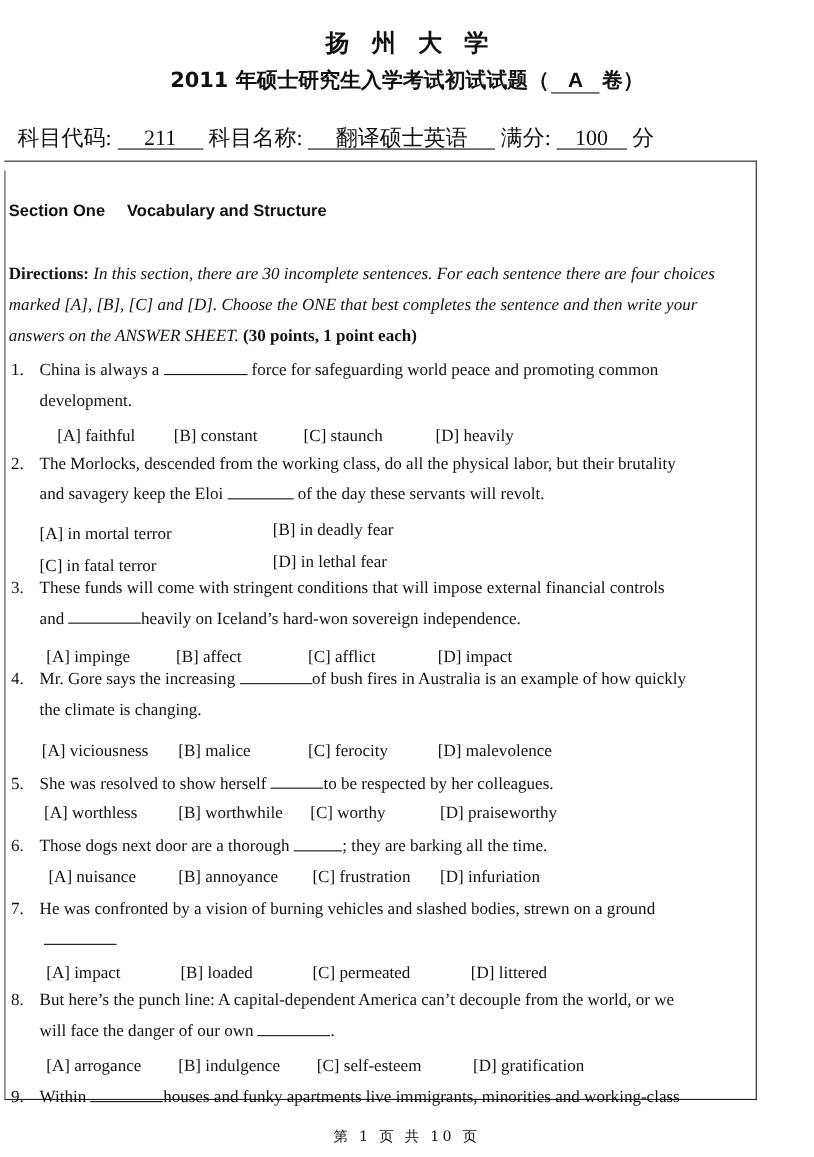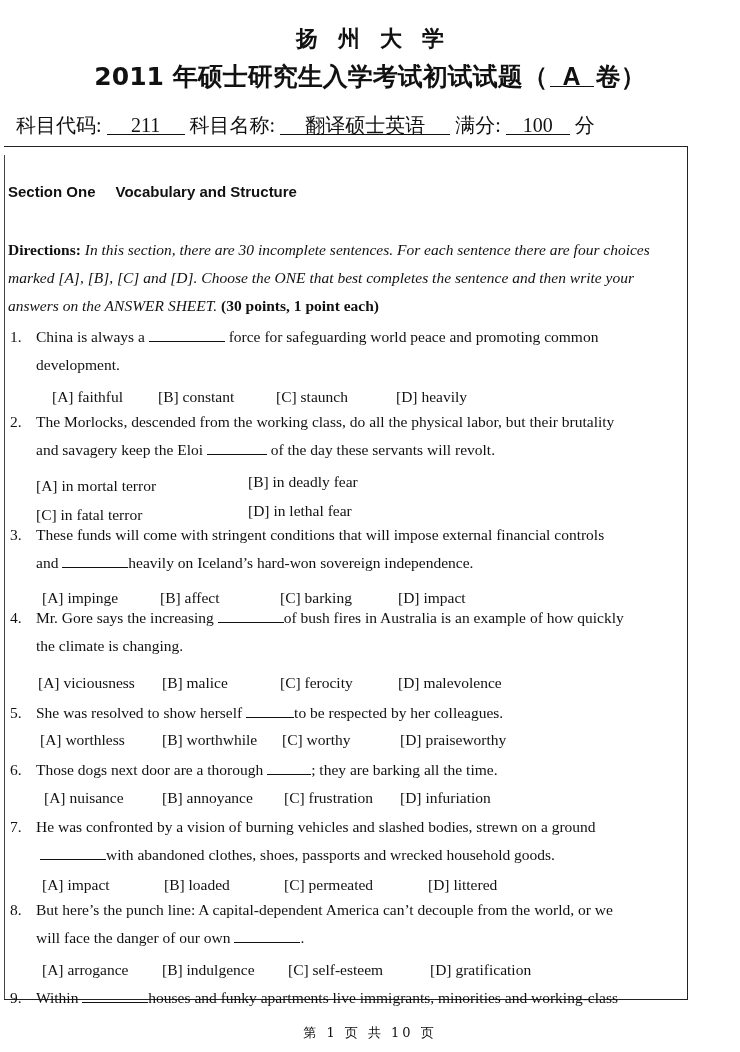--- a/index.html
+++ b/index.html
@@ -7,21 +7,21 @@
     width: 740px; height: 1052px; background: #ffffff; position: relative;
     overflow: hidden; color: #111; font-family: "Liberation Serif", "DejaVu Serif", serif;
   }
   .univ {
     position: absolute; top: 24px; left: 0; width: 740px; text-align: center;
     font-family: "DejaVu Sans", sans-serif; font-weight: bold; font-size: 22px; letter-spacing: 20px;
     padding-left: 20px; box-sizing: border-box;
   }
   .exam-title {
     position: absolute; top: 60px; left: 0; width: 740px; text-align: center;
-    font-family: "DejaVu Sans", sans-serif; font-weight: bold; font-size: 25px;
+    font-family: "DejaVu Sans", sans-serif; font-weight: bold; font-size: 19px;
   }
   .exam-title .blank-a {
     display: inline-block; min-width: 44px; border-bottom: 1.5px solid #111; text-align: center;
     font-family: "Liberation Sans", sans-serif; margin: 0 2px; line-height: 20px;
   }
   .meta-line {
     position: absolute; top: 112px; left: 16px; font-family: Liberation Serif, serif; font-size: 20px;
     white-space: nowrap;
   }
   .meta-line .u {
@@ -114,21 +114,21 @@
   <span class="opt" style="left:212px;top:-4px;">[D] in lethal fear</span>
 </div>
 
 <div class="q" style="top:521px;">
   <span class="num">3.</span><span>These funds will come with stringent conditions that will impose external financial controls</span><br>
   <span class="cont">and</span> <span class="blank" style="width:66px;"></span><span>heavily on Iceland’s hard-won sovereign independence.</span>
 </div>
 <div class="opts" style="top:589px;">
   <span class="opt" style="left:6px;">[A] impinge</span>
   <span class="opt" style="left:124px;">[B] affect</span>
-  <span class="opt" style="left:244px;">[C] barking</span>
+  <span class="opt" style="left:244px;">[C] afflict</span>
   <span class="opt" style="left:362px;">[D] impact</span>
 </div>
 
 <div class="q" style="top:604px;">
   <span class="num">4.</span><span>Mr. Gore says the increasing</span> <span class="blank" style="width:66px;"></span><span>of bush fires in Australia is an example of how quickly</span><br>
   <span class="cont">the climate is changing.</span>
 </div>
 <div class="opts" style="top:674px;">
   <span class="opt" style="left:2px;">[A] viciousness</span>
   <span class="opt" style="left:126px;">[B] malice</span>
@@ -151,21 +151,21 @@
 </div>
 <div class="opts" style="top:789px;">
   <span class="opt" style="left:8px;font-family:Liberation Serif, serif;">[A] nuisance</span>
   <span class="opt" style="left:126px;">[B] annoyance</span>
   <span class="opt" style="left:248px;">[C] frustration</span>
   <span class="opt" style="left:364px;">[D] infuriation</span>
 </div>
 
 <div class="q" style="top:813px;">
   <span class="num">7.</span><span>He was confronted by a vision of burning vehicles and slashed bodies, strewn on a ground</span><br>
-  <span style="padding-left:30px;"></span><span class="blank" style="width:66px;"></span><span>with abandoned clothes, shoes, passports and wrecked household goods.</span>
+  <span style="padding-left:30px;"></span><span class="blank" style="width:66px;"></span>
 </div>
 <div class="opts" style="top:876px;">
   <span class="opt" style="left:6px;">[A] impact</span>
   <span class="opt" style="left:128px;">[B] loaded</span>
   <span class="opt" style="left:248px;">[C] permeated</span>
   <span class="opt" style="left:392px;">[D] littered</span>
 </div>
 
 <div class="q" style="top:896px;">
   <span class="num">8.</span><span>But here’s the punch line: A capital-dependent America can’t decouple from the world, or we</span><br>

